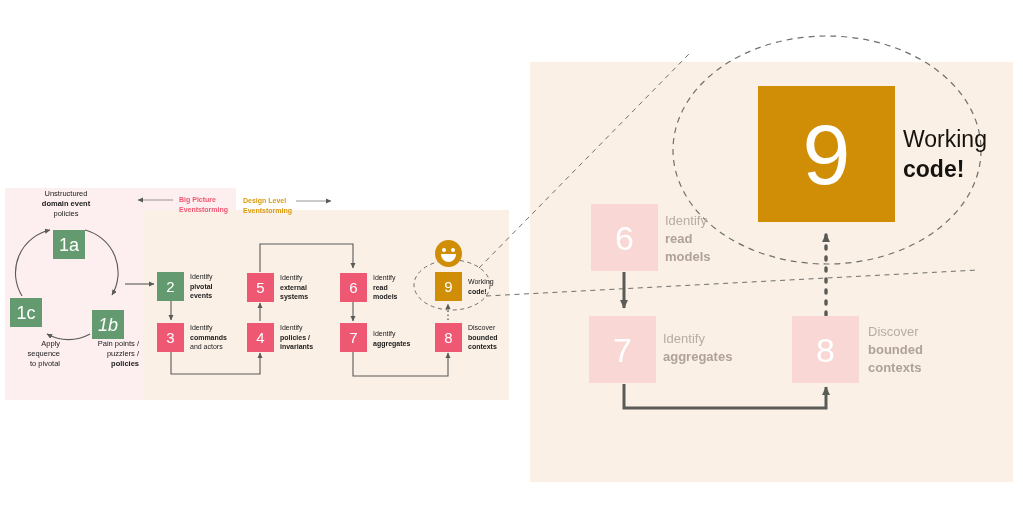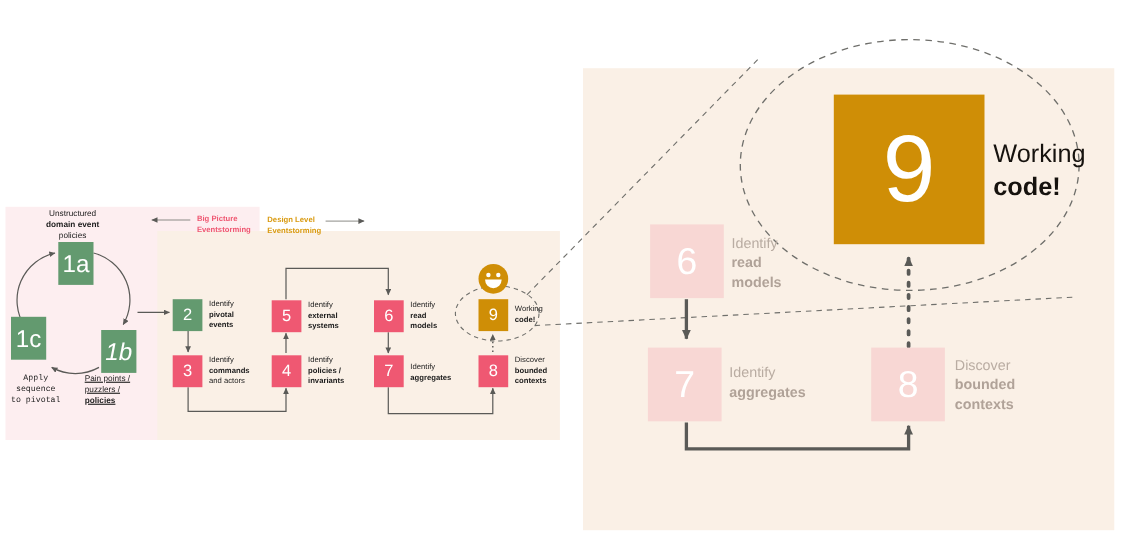--- a/index.html
+++ b/index.html
@@ -10,21 +10,21 @@
   #cream-panel{left:143px;top:210px;width:366px;height:190px;background:#faf0e6;}
   #zoom-panel{left:530px;top:62px;width:483px;height:420px;background:#faf0e6;}
 
   .note{position:absolute;display:flex;align-items:center;justify-content:center;
         color:#ffffff;font-weight:400;line-height:1;}
   .note.green{background:#639a6f;}
   .note.pink{background:#ef5872;}
   .note.gold{background:#cf8e06;}
   .note.lightpink{background:#f8d7d4;}
 
-  .n-sm{width:32px;height:39px;font-size:22px;}
+  .n-sm{width:32px;height:29px;font-size:18px;margin-top:10px;}
   .n-md{width:27px;height:29px;font-size:15px;}
   .n-lg{width:67px;height:67px;font-size:34px;}
   .n-xl{width:137px;height:136px;font-size:86px;}
 
   .lbl{position:absolute;font-size:7px;line-height:9.5px;color:#1b1b1b;}
   .lbl b{font-weight:bold;}
   .lbl-cyc{position:absolute;font-size:7.5px;line-height:10px;color:#1b1b1b;text-align:center;}
   .lbl-big{position:absolute;font-size:13px;line-height:18px;color:#b9aca2;}
   .lbl-big b{color:#b0a298;font-weight:bold;}
   .hdr{position:absolute;font-size:7px;line-height:9.5px;font-weight:bold;}
@@ -103,26 +103,26 @@
 <div class="hdr g" style="left:243px;top:196px;width:60px;">
   <span>Design Level</span><br>
   <span>Eventstorming</span>
 </div>
 
 <div class="lbl-cyc" style="left:24px;top:189px;width:84px;">
   <span>Unstructured</span><br>
   <b>domain event</b><br>
   <span>policies</span>
 </div>
-<div class="lbl-cyc" style="left:5px;top:339px;width:55px;text-align:center;font-family:Liberation Mono, monospace;">
+<div class="lbl-cyc" style="left:5px;top:339px;width:55px;text-align:right;">
   <span>Apply</span><br>
   <span>sequence</span><br>
   <span>to pivotal</span>
 </div>
-<div class="lbl-cyc" style="left:77px;top:339px;width:62px;text-align:left;text-decoration:underline;">
+<div class="lbl-cyc" style="left:77px;top:339px;width:62px;text-align:right;">
   <span>Pain points /</span><br>
   <span>puzzlers /</span><br>
   <b>policies</b>
 </div>
 
 <div class="note green n-sm" style="left:53px;top:220px;">
   <span>1a</span>
 </div>
 <div class="note green n-sm" style="left:92px;top:300px;font-style:italic;">
   <span>1b</span>

